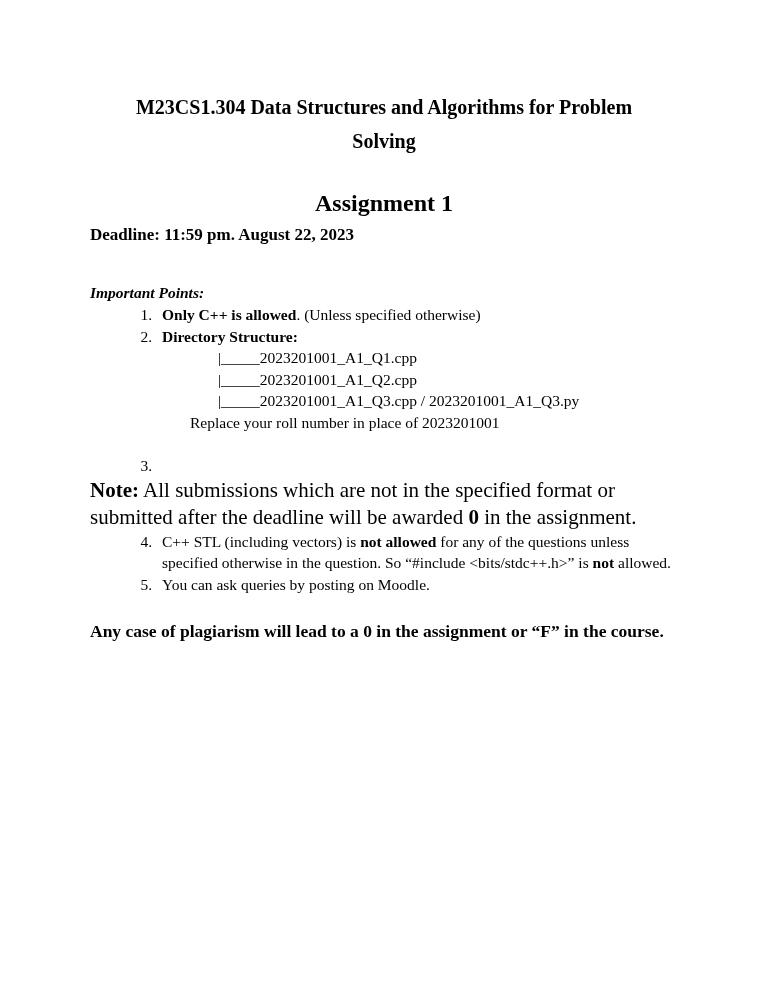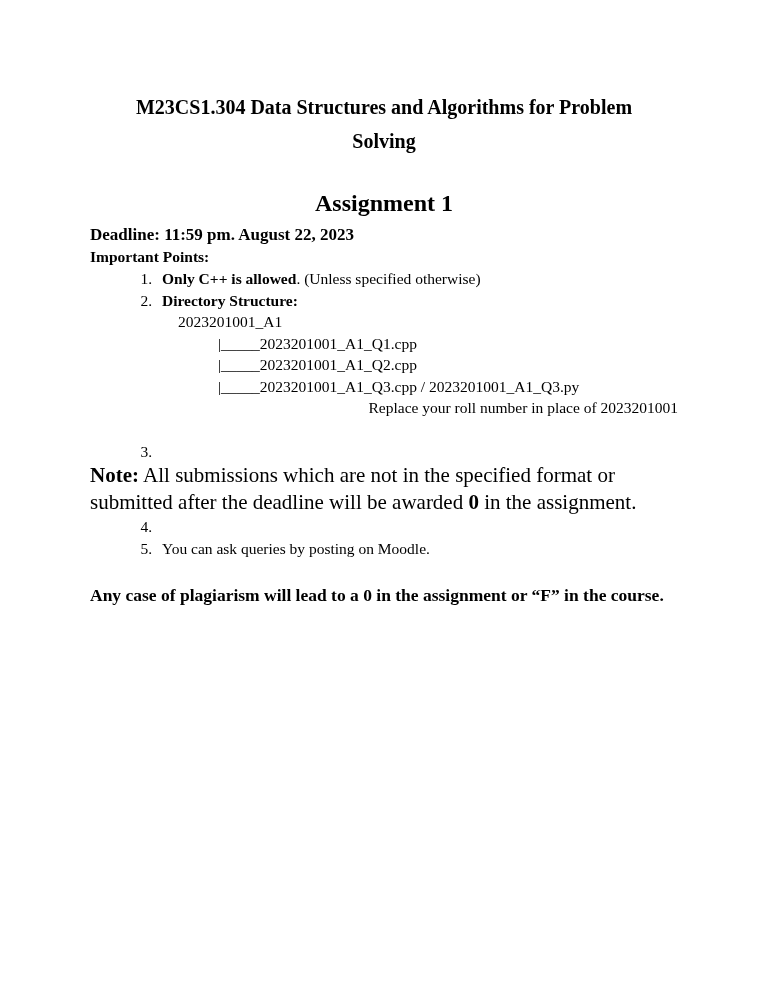--- a/index.html
+++ b/index.html
@@ -33,40 +33,42 @@
     line-height: 26px;
   }
   .deadline {
     margin-top: 8px;
     font-size: 17px;
     font-weight: 700;
     text-align: left;
     line-height: 22px;
   }
   .points-heading {
+    margin-top: 36px;
     font-size: 15.5px;
     font-weight: 700;
     line-height: 22px;
+    font-style: italic;
   }
   .list-item {
     display: flex;
     font-size: 15.5px;
     line-height: 21.5px;
   }
   .num {
     flex: 0 0 62px;
     text-align: right;
   }
   .item-body {
     flex: 1;
     padding-left: 10px;
   }
   .dir-root  { margin-left: 16px; }
   .dir-file  { margin-left: 56px; }
-  .dir-note  { margin-left: 11px; text-align: right; }
+  .dir-note  { margin-left: 28px; }
   .spacer    { height: 22px; }
   .note-para {
     font-size: 21px;
     line-height: 27px;
   }
   .plagiarism {
     margin-top: 22px;
     font-size: 17.5px;
     font-weight: 700;
     line-height: 28px;
@@ -87,38 +89,38 @@
 
   <div class="list-item">
     <span class="num">1.</span>
     <div class="item-body"><b>Only C++ is allowed</b><span>. (Unless specified otherwise)</span></div>
   </div>
 
   <div class="list-item">
     <span class="num">2.</span>
     <div class="item-body">
       <div><b>Directory Structure:</b></div>
-      <div class="dir-root">2023201001_A1</div>
       <div class="dir-file">|_____2023201001_A1_Q1.cpp</div>
       <div class="dir-file">|_____2023201001_A1_Q2.cpp</div>
       <div class="dir-file">|_____2023201001_A1_Q3.cpp / 2023201001_A1_Q3.py</div>
       <div class="dir-note">Replace your roll number in place of 2023201001</div>
     </div>
   </div>
 
   <div class="spacer"></div>
 
   <div class="list-item">
     <span class="num">3.</span>
   </div>
 
   <div class="note-para"><b>Note:</b><span> All submissions which are not in the specified format or submitted after the deadline will be awarded </span><b>0</b><span> in the assignment.</span></div>
 
   <div class="list-item">
     <span class="num">4.</span>
+    <div class="item-body"><span>C++ STL (including vectors) is </span><b>not allowed</b><span> for any of the questions unless specified otherwise in the question. So “#include &lt;bits/stdc++.h&gt;” is </span><b>not</b><span> allowed.</span></div>
   </div>
 
   <div class="list-item">
     <span class="num">5.</span>
     <div class="item-body">You can ask queries by posting on Moodle.</div>
   </div>
 
   <div class="plagiarism">Any case of plagiarism will lead to a 0 in the assignment or “F” in the course.</div>
 
 </div>

